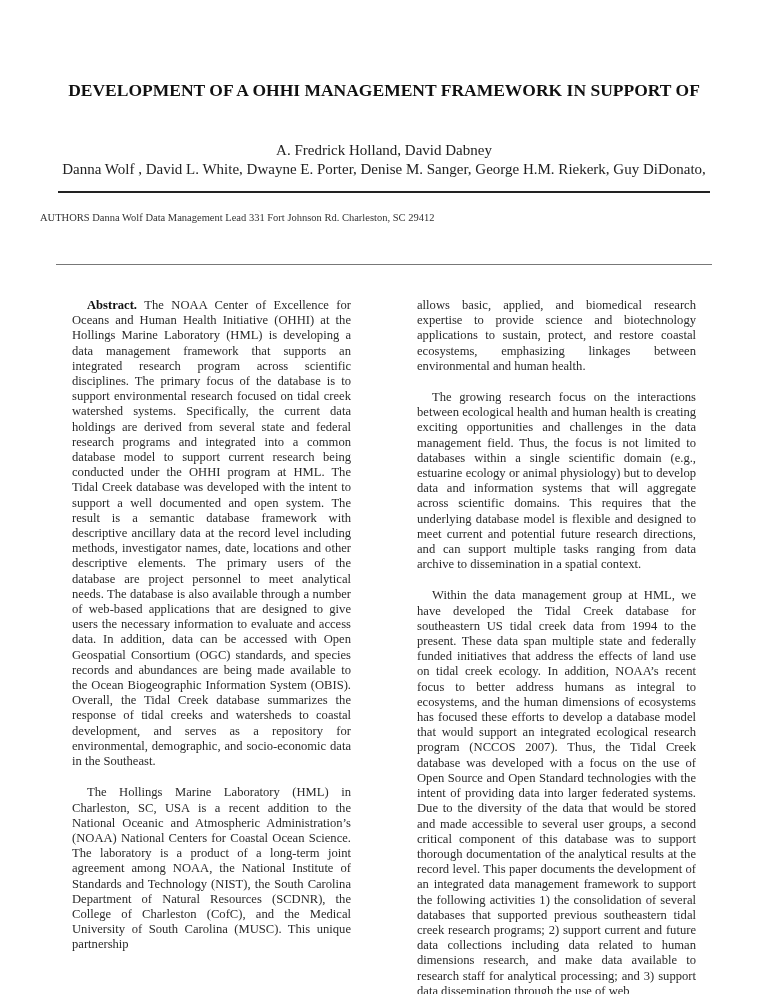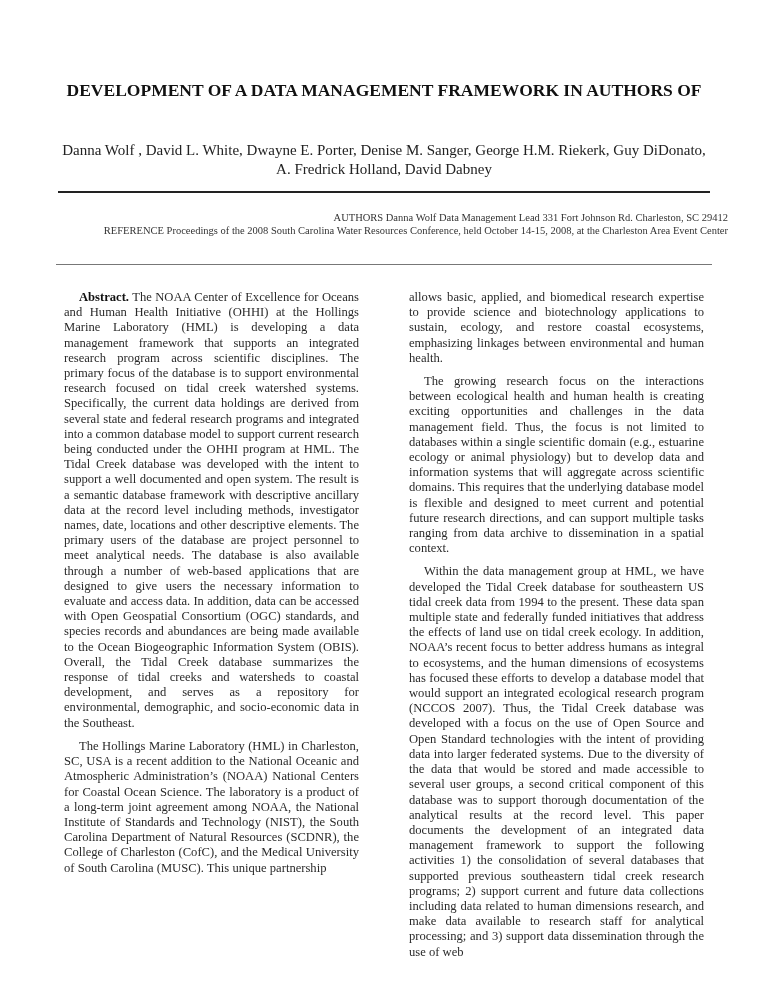--- a/index.html
+++ b/index.html
@@ -15,62 +15,61 @@
     }
     .authors {
       position: absolute; left: 40px; width: 688px; top: 141px;
       text-align: center; font-size: 15px; line-height: 19px; color: #222;
     }
     .rule-thick {
       position: absolute; left: 58px; width: 652px; top: 191px; height: 2px; background: #222;
     }
     .meta {
       position: absolute; left: 40px; width: 688px; top: 211px;
-      text-align: right; font-size: 10.5px; line-height: 13px; color: #333;
+      text-align: left; font-size: 10.5px; line-height: 13px; color: #333;
     }
     .rule-thin {
       position: absolute; left: 56px; width: 656px; top: 264px; height: 1px; background: #777;
     }
     .col {
       position: absolute; top: 282px; width: 311px;
       font-size: 12.6px; line-height: 15.2px; color: #2a2a2a;
       text-align: justify;
     }
     .col.left { left: 56px; }
     .col.right { left: 401px; }
-    .col p { margin: 8px; text-indent: 15px; }
+    .col p { margin: 16px; text-indent: 15px; }
     .col p.noindent { text-indent: 15px; }
     .abstract-label { font-weight: bold; color: #111; }
     .section-heading {
       text-align: center; text-indent: 0 !important; margin: 22px 0 21px 0 !important;
     }
   </style>
 </head>
 <body>
 
 <div class="title">
-  <div>DEVELOPMENT OF A DATA MANAGEMENT FRAMEWORK IN AUTHORS OF</div>
+  <div>DEVELOPMENT OF A OHHI MANAGEMENT FRAMEWORK IN SUPPORT OF</div>
 </div>
 
 <div class="authors">
+  <div>A. Fredrick Holland, David Dabney</div>
   <div>Danna Wolf , David L. White, Dwayne E. Porter, Denise M. Sanger, George H.M. Riekerk, Guy DiDonato,</div>
-  <div>A. Fredrick Holland, David Dabney</div>
 </div>
 
 <div class="rule-thick"></div>
 
 <div class="meta">
   <div>AUTHORS Danna Wolf  Data Management Lead 331 Fort Johnson Rd. Charleston, SC 29412</div>
-  <div>REFERENCE  Proceedings of the 2008 South Carolina Water Resources Conference, held October 14-15, 2008, at the Charleston Area Event Center</div>
 </div>
 
 <div class="rule-thin"></div>
 
 <div class="col left">
   <p class="noindent"><span class="abstract-label">Abstract.</span><span> The NOAA Center of Excellence for Oceans and Human Health Initiative (OHHI) at the Hollings Marine Laboratory (HML) is developing a data management framework that supports an integrated research program across scientific disciplines.  The primary focus of the database is to support environmental research focused on tidal creek watershed systems. Specifically, the current data holdings are derived from several state and federal research programs and integrated into a common database model to support current research being conducted under the OHHI program at HML.  The Tidal Creek database was developed with the intent to support a well documented and open system.  The result is a semantic database framework with descriptive ancillary data at the record level including methods, investigator names, date, locations and other descriptive elements. The primary users of the database are project personnel to meet analytical needs.  The database is also available through a number of web-based applications that are designed to give users the necessary information to evaluate and access data.  In addition, data can be accessed with Open Geospatial Consortium (OGC) standards, and species records and abundances are being made available to the Ocean Biogeographic Information System (OBIS).  Overall, the Tidal Creek database summarizes the response of tidal creeks and watersheds to coastal development, and serves as a repository for environmental, demographic, and socio-economic data in the Southeast.</span></p>
   <p>The Hollings Marine Laboratory (HML) in Charleston, SC, USA is a recent addition to the National Oceanic and Atmospheric Administration’s (NOAA) National Centers for Coastal Ocean Science.  The laboratory is a product of a long-term joint agreement among NOAA, the National Institute of Standards and Technology (NIST), the South Carolina Department of Natural Resources (SCDNR), the College of Charleston (CofC), and the Medical University of South Carolina (MUSC).  This unique partnership</p>
 </div>
 
 <div class="col right">
-  <p style="text-indent:0">allows basic, applied, and biomedical research expertise to provide science and biotechnology applications to sustain, ecology, and restore coastal ecosystems, emphasizing linkages between environmental and human health.</p>
+  <p style="text-indent:0">allows basic, applied, and biomedical research expertise to provide science and biotechnology applications to sustain, protect, and restore coastal ecosystems, emphasizing linkages between environmental and human health.</p>
   <p>The growing research focus on the interactions between ecological health and human health is creating exciting opportunities and challenges in the data management field. Thus, the focus is not limited to databases within a single scientific domain (e.g., estuarine ecology or animal physiology) but to develop data and information systems that will aggregate across scientific domains.  This requires that the underlying database model is flexible and designed to meet current and potential future research directions, and can support multiple tasks ranging from data archive to dissemination in a spatial context.</p>
   <p>Within the data management group at HML, we have developed the Tidal Creek database for southeastern US tidal creek data from 1994 to the present.  These data span multiple state and federally funded initiatives that address the effects of land use on tidal creek ecology.  In addition, NOAA’s recent focus to better address humans as integral to ecosystems, and the human dimensions of ecosystems has focused these efforts to develop a database model that would support an integrated ecological research program (NCCOS 2007).  Thus, the Tidal Creek database was developed with a focus on the use of Open Source and Open Standard technologies with the intent of providing data into larger federated systems.  Due to the diversity of the data that would be stored and made accessible to several user groups, a second critical component of this database was to support thorough documentation of the analytical results at the record level.  This paper documents the development of an integrated data management framework to support the following activities 1) the consolidation of several databases that supported previous southeastern tidal creek research programs; 2) support current and future data collections including data related to human dimensions research, and make data available to research staff for analytical processing; and 3) support data dissemination through the use of web</p>
 </div>
 
 </body></html>

